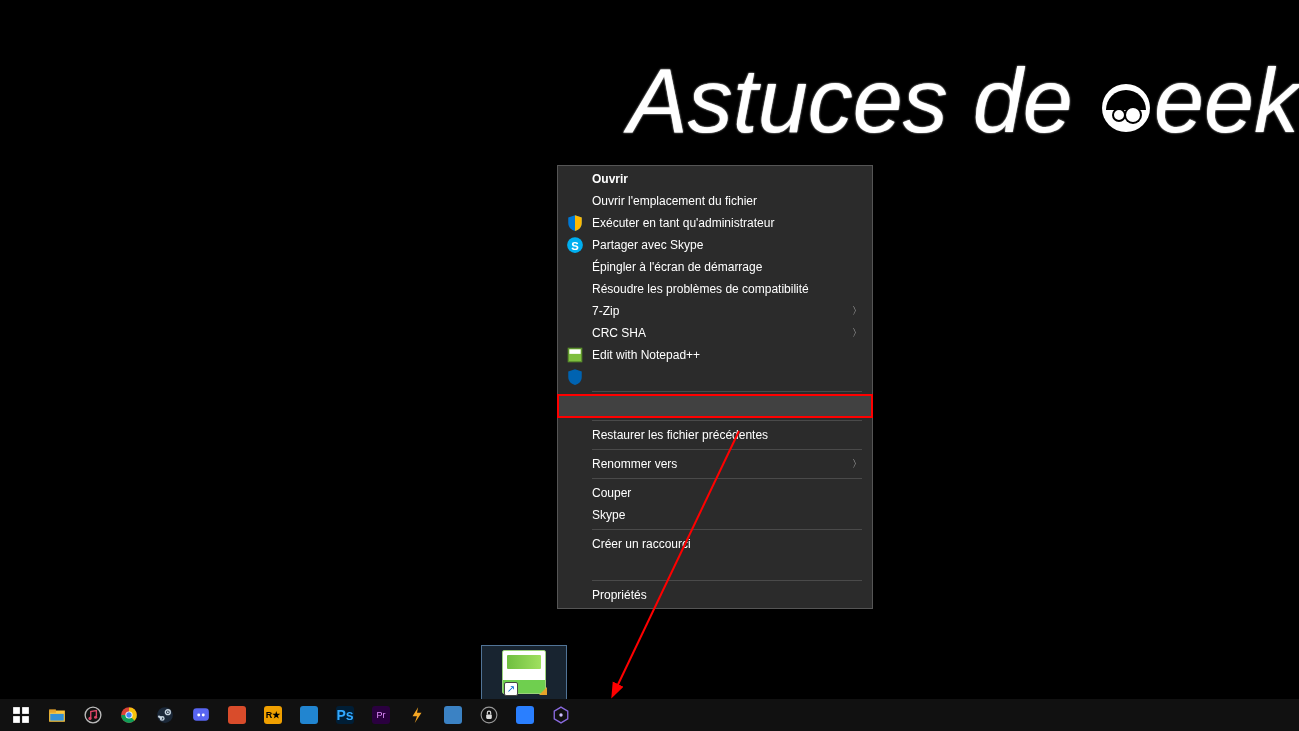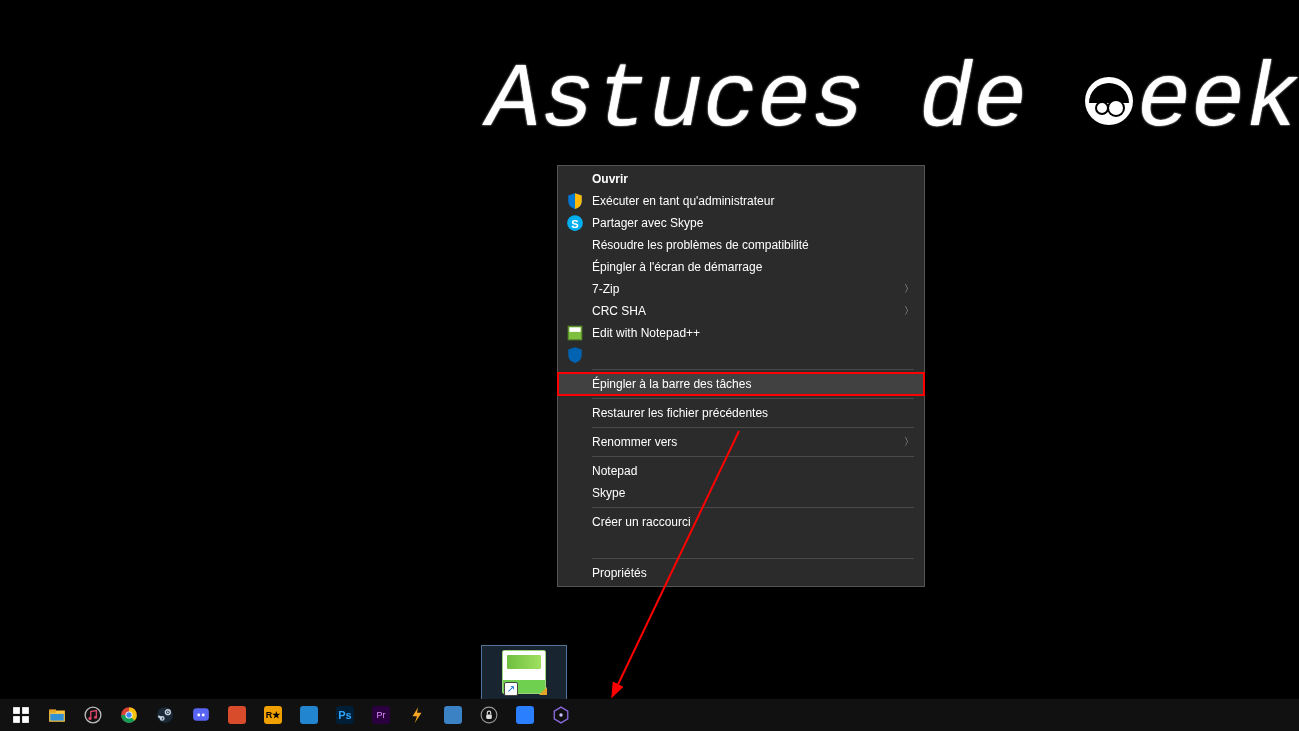--- a/index.html
+++ b/index.html
@@ -12,21 +12,21 @@
     color: #ffffff;
     position: relative;
     overflow: hidden;
   }
 
   
   .watermark {
     position: absolute;
     top: 50px;
     right: 0px;
-    font-family: Liberation Mono, monospace;
+    font-family: Liberation Sans, sans-serif;
     font-size: 90px;
     font-style: italic;
     color: #ffffff;
     text-shadow: 0 0 2px #fff;
     white-space: nowrap;
   }
   .watermark .geek-icon {
     display: inline-block;
     width: 48px; height: 48px;
     border-radius: 50%;
@@ -103,21 +103,21 @@
     font-size: 12px;
     margin-top: 4px;
     text-shadow: 1px 1px 2px #000;
   }
 
   
   .context-menu {
     position: absolute;
     left: 557px;
     top: 165px;
-    width: 368px;
+    width: 316px;
     background: #2b2b2b;
     border: 1px solid #555;
     padding: 2px 0;
     box-shadow: 2px 2px 6px rgba(0,0,0,0.4);
   }
   .menu-item {
     display: flex;
     align-items: center;
     height: 22px;
     padding: 0 10px 0 8px;
@@ -188,44 +188,48 @@
   <div class="shortcut-arrow">↗</div>
   <div class="label">Notepad++</div>
 </div>
 
 <div class="context-menu" id="ctx">
     <div class="menu-item bold">
       <span class="ico"></span>
       <span class="txt">Ouvrir</span>
     </div>
     <div class="menu-item">
+      <span class="ico"></span>
+      <span class="txt">Ouvrir l'emplacement du fichier</span>
+    </div>
+    <div class="menu-item">
       <span class="ico">
         <svg viewBox="0 0 16 16">
           <path d="M8 1 L14 3 V8 C14 12 11 14.5 8 15 C5 14.5 2 12 2 8 V3 Z" fill="#0078d4"></path>
           <path d="M8 1 L14 3 V8 C14 12 11 14.5 8 15 V1 Z" fill="#ffb900"></path>
         </svg>
       </span>
       <span class="txt">Exécuter en tant qu'administrateur</span>
     </div>
     <div class="menu-item">
       <span class="ico">
         <svg viewBox="0 0 16 16">
           <circle cx="8" cy="8" r="7" fill="#00aff0"></circle>
           <text x="8" y="12" text-anchor="middle" font-size="10" fill="#fff" font-weight="bold">S</text>
         </svg>
       </span>
       <span class="txt">Partager avec Skype</span>
     </div>
     <div class="menu-item">
       <span class="ico"></span>
+      <span class="txt">Épingler à l'écran de démarrage</span>
+    </div>
+    <div class="menu-item">
+      <span class="ico"></span>
       <span class="txt">Résoudre les problèmes de compatibilité</span>
-    </div>
-    <div class="menu-item">
-      <span class="ico"></span>
-      <span class="txt">Épingler à l'écran de démarrage</span>
     </div>
     <div class="menu-item">
       <span class="ico"></span>
       <span class="txt">7-Zip</span>
       <span class="arrow">〉</span>
     </div>
     <div class="menu-item">
       <span class="ico"></span>
       <span class="txt">CRC SHA</span>
       <span class="arrow">〉</span>
@@ -242,37 +246,36 @@
     <div class="menu-item">
       <span class="ico">
         <svg viewBox="0 0 16 16">
           <path d="M8 1 L14 3 V8 C14 12 11 14.5 8 15 C5 14.5 2 12 2 8 V3 Z" fill="#0063b1"></path>
         </svg>
       </span>
     </div>
     <div class="menu-sep"></div>
     <div class="menu-item highlight">
       <span class="ico"></span>
-      <span class="txt">Épingler à la barre des tâches</span>
     </div>
     <div class="menu-sep"></div>
     <div class="menu-item">
       <span class="ico"></span>
       <span class="txt">Restaurer les fichier précédentes</span>
     </div>
     <div class="menu-sep"></div>
     <div class="menu-item">
       <span class="ico"></span>
       <span class="txt">Renommer vers</span>
       <span class="arrow">〉</span>
     </div>
     <div class="menu-sep"></div>
     <div class="menu-item">
       <span class="ico"></span>
-      <span class="txt">Notepad</span>
+      <span class="txt">Couper</span>
     </div>
     <div class="menu-item">
       <span class="ico"></span>
       <span class="txt">Skype</span>
     </div>
     <div class="menu-sep"></div>
     <div class="menu-item">
       <span class="ico"></span>
       <span class="txt">Créer un raccourci</span>
     </div>
@@ -347,21 +350,21 @@
     <div class="task-item">
       <span class="blob" style="background:#d94c2b"></span>
     </div>
     <div class="task-item">
       <span class="blob" style="background:#f0a000;color:#000;font-size:9px;font-weight:bold;display:inline-flex;align-items:center;justify-content:center">R★</span>
     </div>
     <div class="task-item">
       <span class="blob" style="background:#2185d0"></span>
     </div>
     <div class="task-item">
-      <span class="blob" style="background:#001e36;color:#31a8ff;font-size:11px;font-weight:bold;display:inline-flex;align-items:center;justify-content:center">Ps</span>
+      <span class="blob" style="background:#001e36;color:#31a8ff;font-size:14px;font-weight:bold;display:inline-flex;align-items:center;justify-content:center">Ps</span>
     </div>
     <div class="task-item">
       <span class="blob" style="background:#2a003f;color:#e38fff;font-size:9px;font-weight:normal;display:inline-flex;align-items:center;justify-content:center">Pr</span>
     </div>
     <div class="task-item">
       <svg class="ticon" viewBox="0 0 16 16">
         <path d="M9 1 L4 9 H8 L6 15 L12 6 H8 Z" fill="#f5a623"></path>
       </svg>
     </div>
     <div class="task-item">

